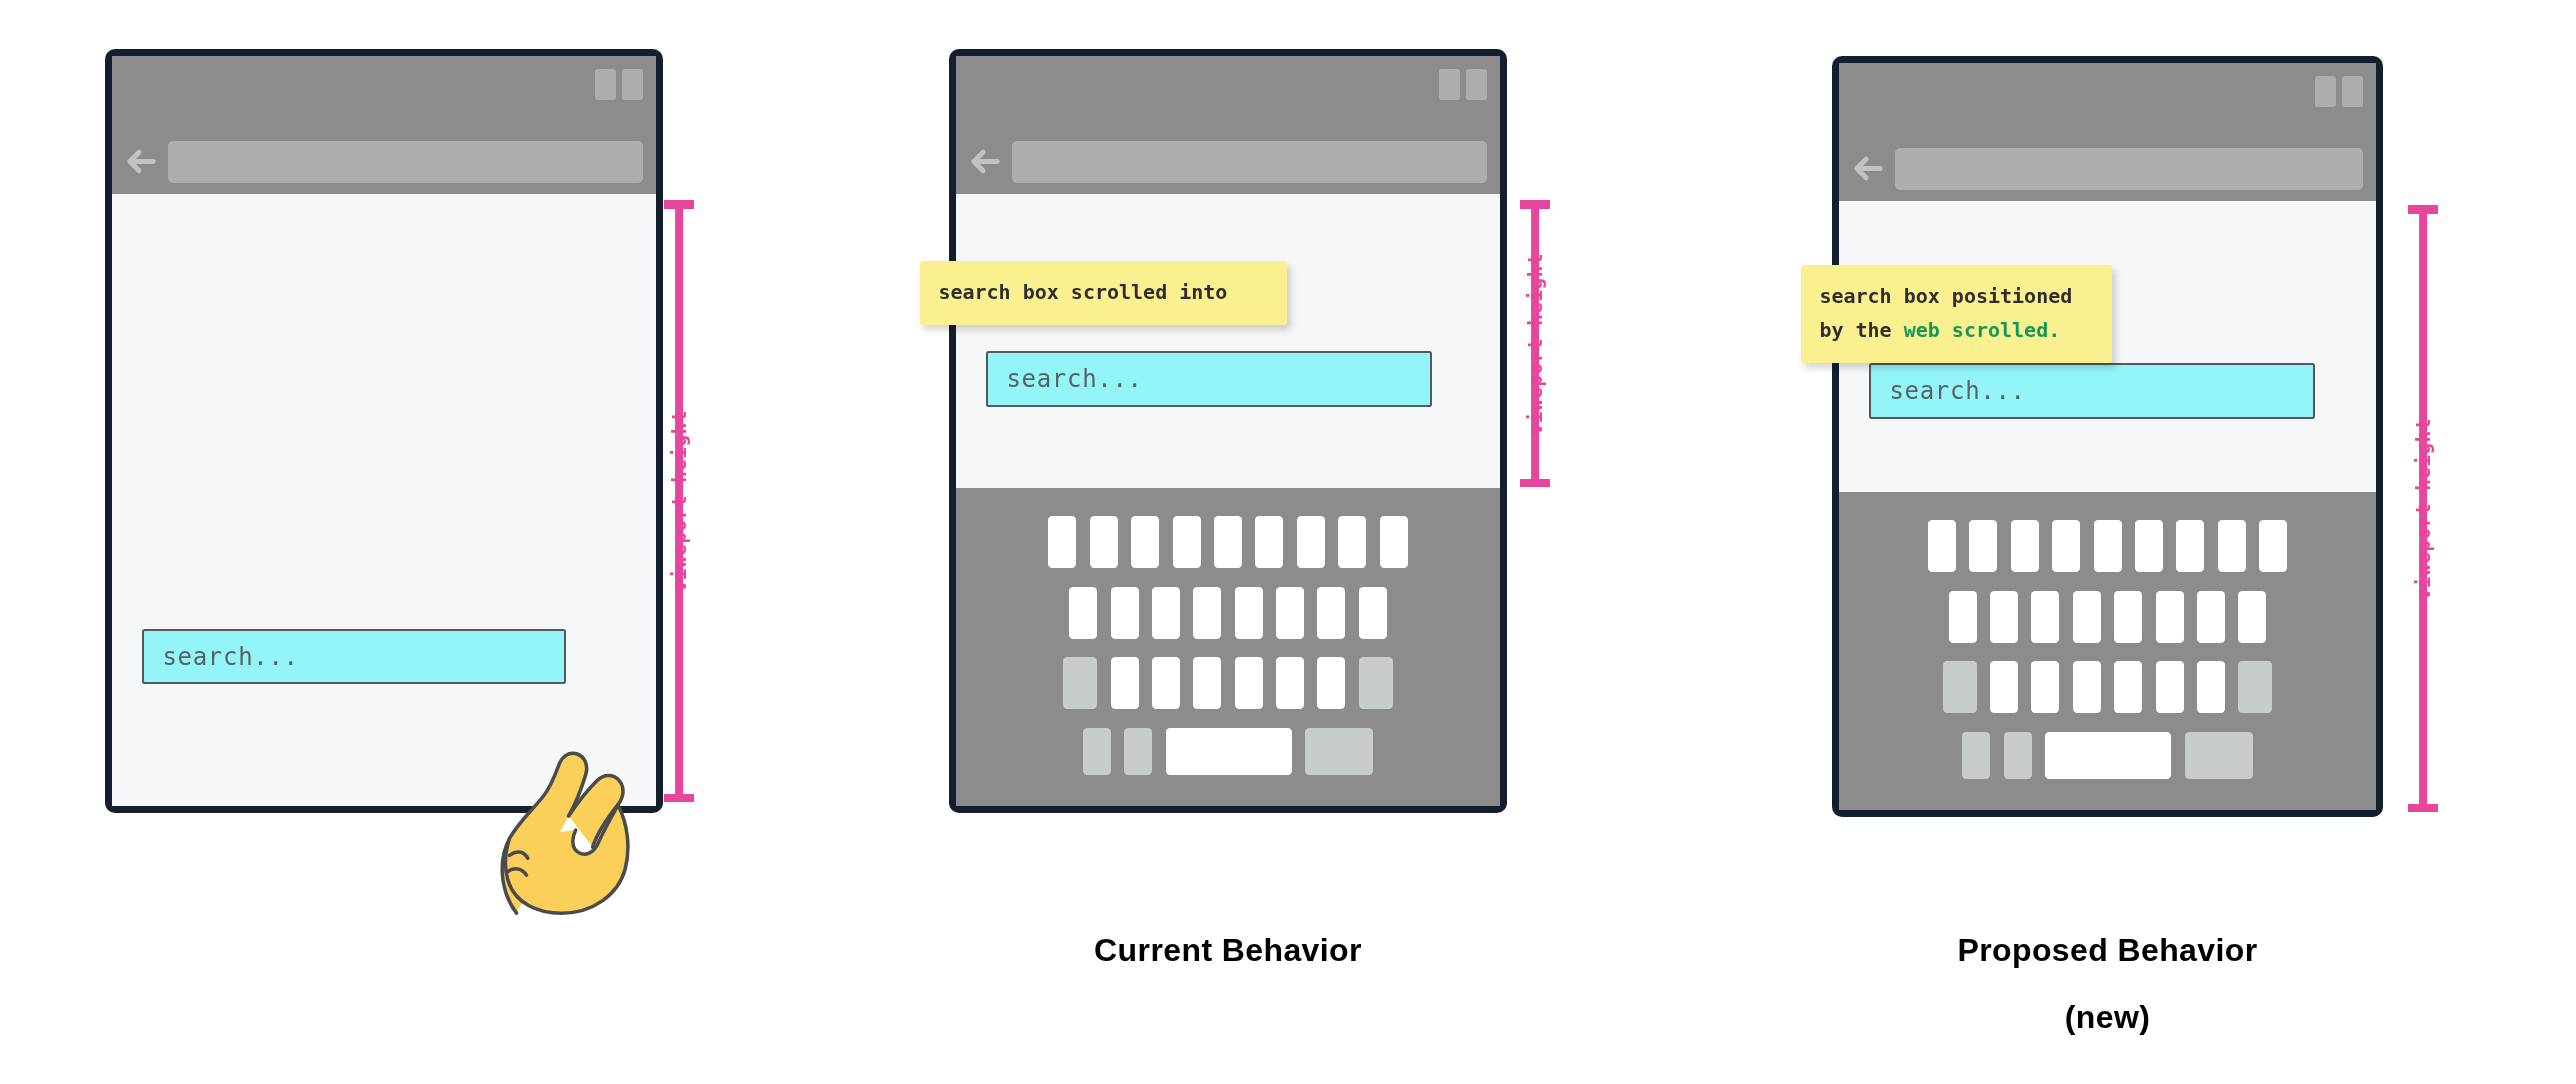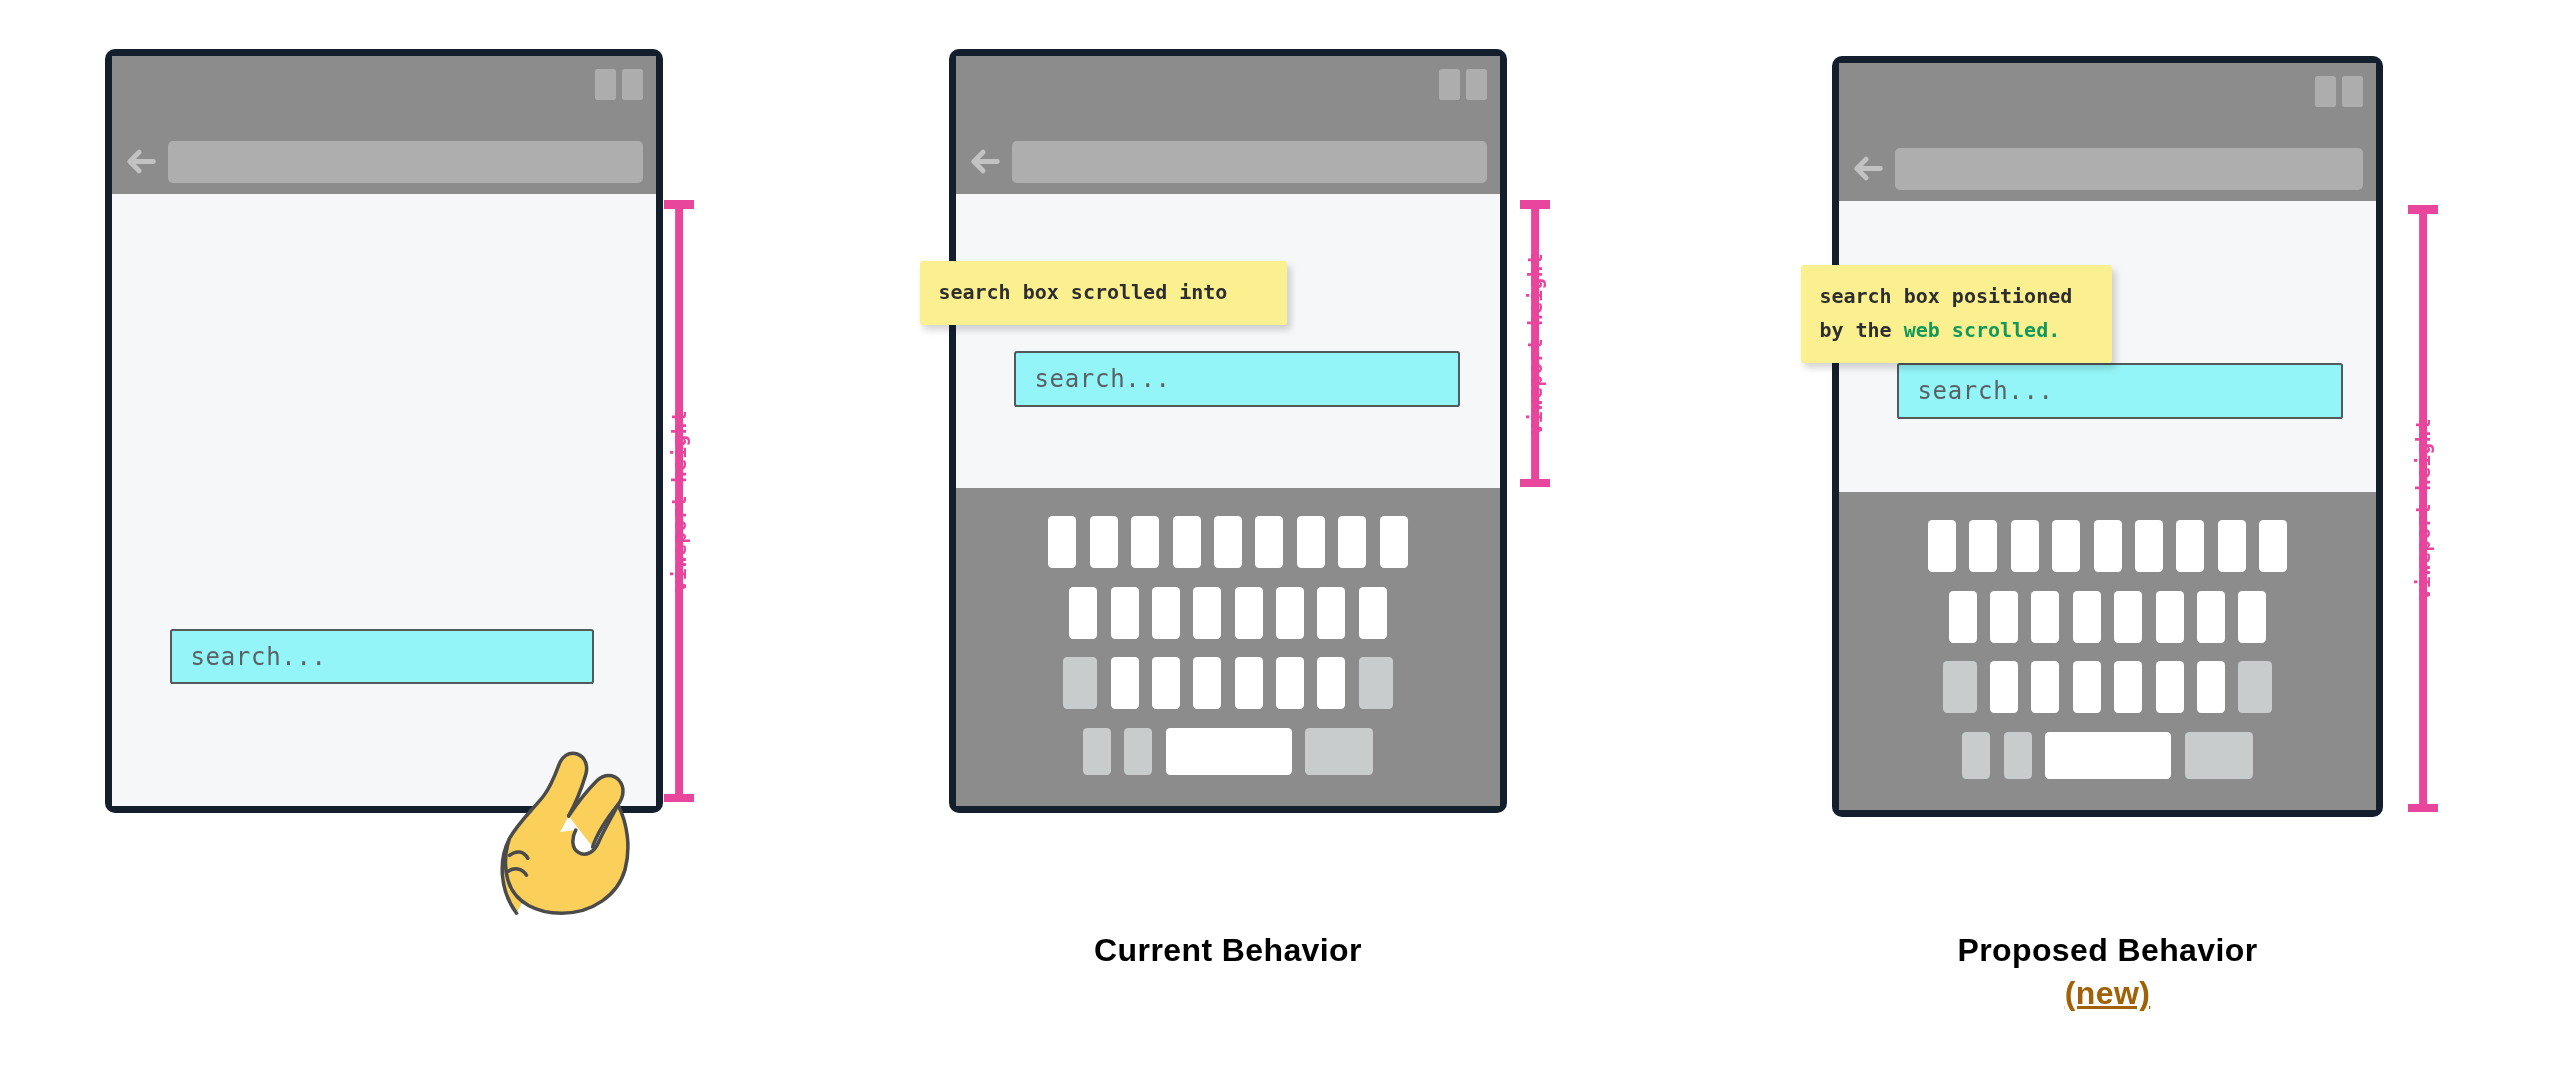--- a/index.html
+++ b/index.html
@@ -91,21 +91,20 @@
   
   .searchbox {
     position: absolute;
     background: #93f5f7;
     border: 2.1px solid #525a5e;
     border-radius: 2.8px;
     display: flex;
     align-items: center;
     box-sizing: border-box;
     padding-left: 18.4px;
-    margin-left: 28px;
   }
   .searchbox span {
     font-family: "DejaVu Sans Mono", "Liberation Mono", monospace;
     color: #5a6166;
     letter-spacing: 0.7px;
   }
 
   
   .keyboard {
     position: relative;
@@ -190,23 +189,22 @@
     position: absolute;
     text-align: center;
     font-family: "Liberation Sans", sans-serif;
     font-weight: bold;
     font-size: 32px;
     color: #000000;
     letter-spacing: 0.4px;
   }
   .caption .sub {
     display: block;
-    margin-top: 6px;
-    color: #a16207;
-    text-decoration: underline;
+    margin-top: 30px;
+    color: #000000;
   }
 
   
   .hand {
     position: absolute;
     z-index: 40;
     pointer-events: none;
   }
 </style>
 </head>

